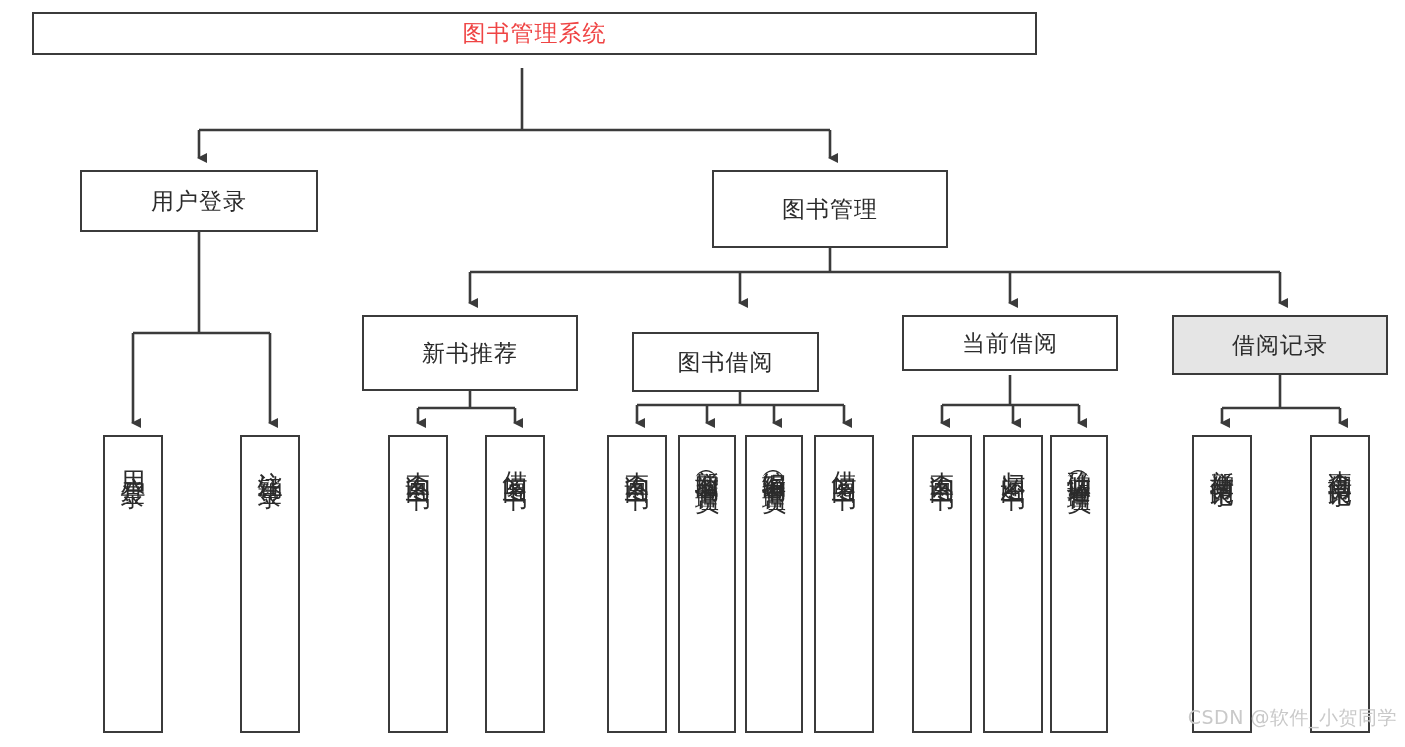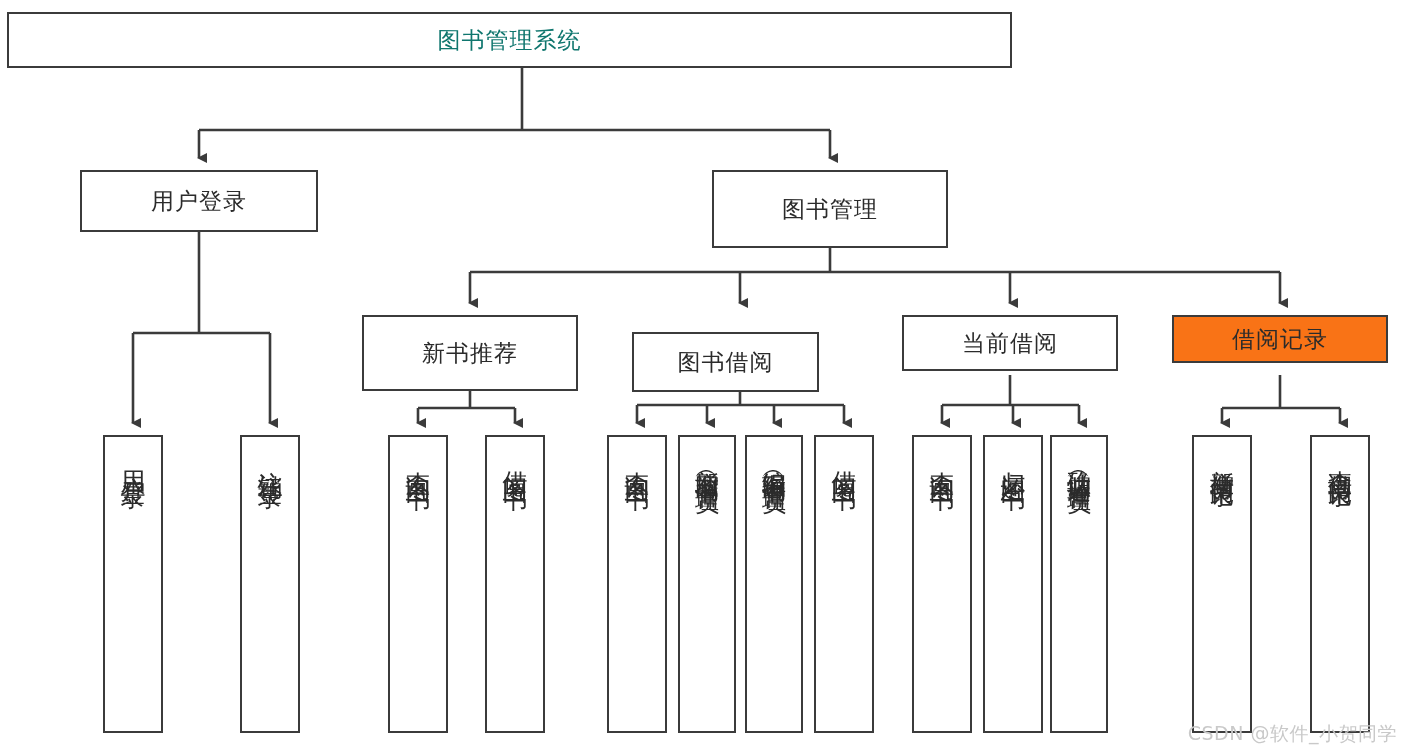--- a/index.html
+++ b/index.html
@@ -38,21 +38,21 @@
     font-size:25px;
     letter-spacing:5px;
     line-height:1;
     white-space:nowrap;
   }
   .leaf.tall .label{font-size:24px;letter-spacing:3px;}
 
   #watermark{
     position:absolute;
     right:8px;
-    bottom:0;
+    bottom:16px;
     font-size:19px;
     color:#c9c9c9;
     z-index:9;
     white-space:nowrap;
     letter-spacing:0.5px;
     text-align:right;
   }
 </style>
 </head>
 <body>
@@ -102,41 +102,41 @@
       <path d="M1013,405 L1013,423" marker-end="url(#arw)"></path>
       <path d="M1079,405 L1079,423" marker-end="url(#arw)"></path>
 
       <path d="M1280,375 L1280,408"></path>
       <path d="M1222,408 L1340,408"></path>
       <path d="M1222,408 L1222,423" marker-end="url(#arw)"></path>
       <path d="M1340,408 L1340,423" marker-end="url(#arw)"></path>
     </g>
   </svg>
 
-  <div class="node" id="n-root" style="left: 7px; top: 12px; width: 1005px; height: 56px; border-color: rgb(59, 59, 59); background: rgb(255, 255, 255); color: #0f766e;">
+  <div class="node" id="n-root" style="left: 32px; top: 12px; width: 1005px; height: 43px; border-color: rgb(59, 59, 59); background: rgb(255, 255, 255); color: #ef4444;">
     <span class="label">图书管理系统</span>
   </div>
 
   <div class="node" id="n-l2-0" style="left: 80px; top: 170px; width: 238px; height: 62px; border-color: rgb(59, 59, 59); background: rgb(255, 255, 255); color: rgb(43, 43, 43);">
     <span class="label">用户登录</span>
   </div>
   <div class="node" id="n-l2-1" style="left: 712px; top: 170px; width: 236px; height: 78px; border-color: rgb(59, 59, 59); background: rgb(255, 255, 255); color: rgb(43, 43, 43);">
     <span class="label">图书管理</span>
   </div>
 
   <div class="node" id="n-l3-0" style="left: 362px; top: 315px; width: 216px; height: 76px; border-color: rgb(59, 59, 59); background: rgb(255, 255, 255); color: rgb(43, 43, 43);">
     <span class="label">新书推荐</span>
   </div>
   <div class="node" id="n-l3-1" style="left: 632px; top: 332px; width: 187px; height: 60px; border-color: rgb(59, 59, 59); background: rgb(255, 255, 255); color: rgb(43, 43, 43);">
     <span class="label">图书借阅</span>
   </div>
   <div class="node" id="n-l3-2" style="left: 902px; top: 315px; width: 216px; height: 56px; border-color: rgb(59, 59, 59); background: rgb(255, 255, 255); color: rgb(43, 43, 43);">
     <span class="label">当前借阅</span>
   </div>
-  <div class="node" id="n-l3-3" style="left: 1172px; top: 315px; width: 216px; height: 48px; border-color: rgb(59, 59, 59); background: #f97316; color: rgb(43, 43, 43);">
+  <div class="node" id="n-l3-3" style="left: 1172px; top: 315px; width: 216px; height: 60px; border-color: rgb(59, 59, 59); background: #e5e5e5; color: rgb(43, 43, 43);">
     <span class="label">借阅记录</span>
   </div>
 
   <div class="node leaf" id="n-lf-0" style="left: 103px; top: 435px; width: 60px; height: 298px; border-color: rgb(59, 59, 59); background: rgb(255, 255, 255); color: rgb(43, 43, 43);">
     <span class="label">用户登录</span>
   </div>
   <div class="node leaf" id="n-lf-1" style="left: 240px; top: 435px; width: 60px; height: 298px; border-color: rgb(59, 59, 59); background: rgb(255, 255, 255); color: rgb(43, 43, 43);">
     <span class="label">注销登录</span>
   </div>
   <div class="node leaf" id="n-lf-2" style="left: 388px; top: 435px; width: 60px; height: 298px; border-color: rgb(59, 59, 59); background: rgb(255, 255, 255); color: rgb(43, 43, 43);">

